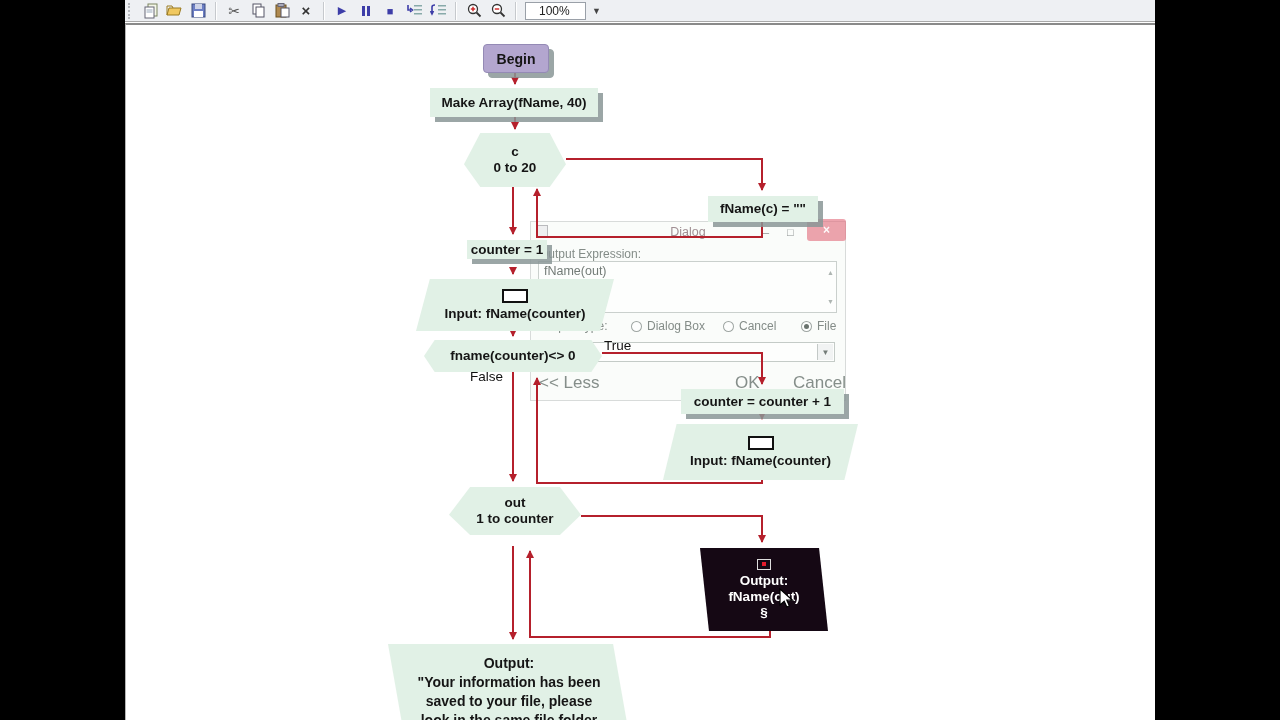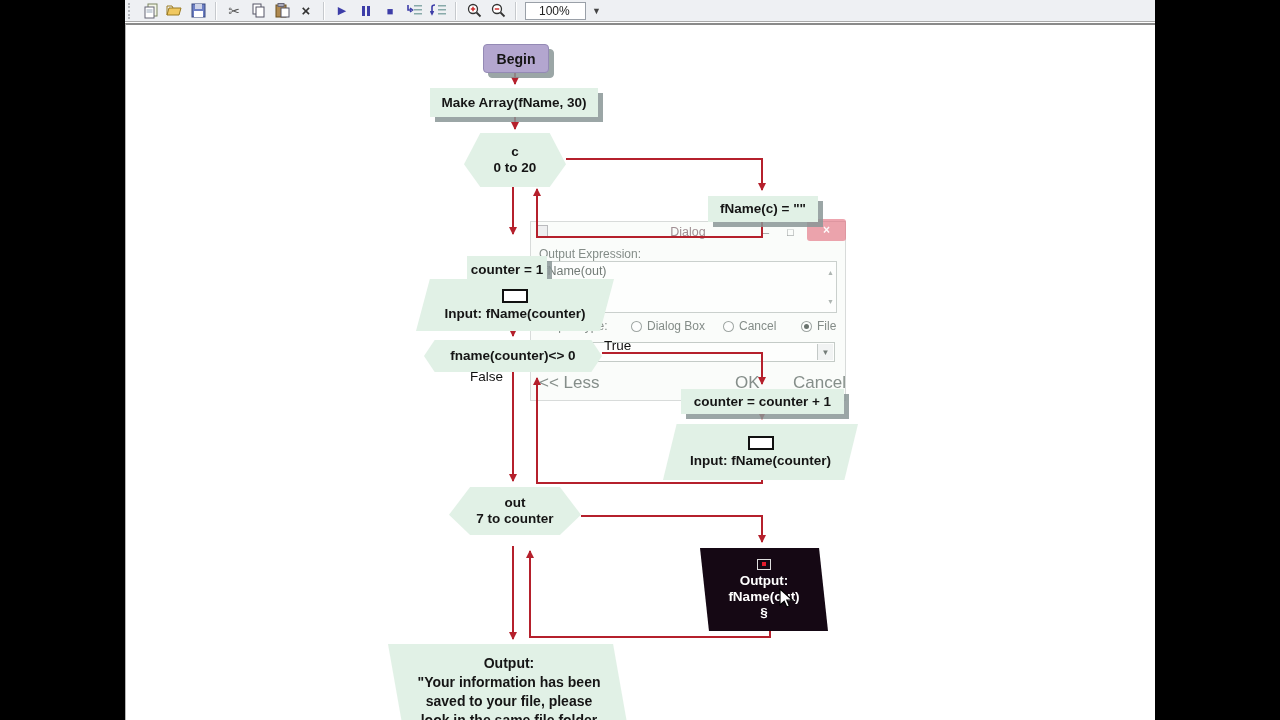--- a/index.html
+++ b/index.html
@@ -256,33 +256,33 @@
   <div id="btn-less" class="dlg-btn">&lt;&lt; Less</div>
   <div id="btn-ok" class="dlg-btn">OK</div>
   <div id="btn-cancel" class="dlg-btn">Cancel</div>
 </div>
 
 <div class="node begin" style="left:483px;top:44px;width:64px;height:27px">
   <span>Begin</span>
 </div>
 
 <div class="node" style="left:430px;top:88px;width:168px;height:29px">
-  <span>Make Array(fName, 30)</span>
+  <span>Make Array(fName, 40)</span>
 </div>
 
 <div class="node hexa" style="left:464px;top:133px;width:102px;height:54px">
   <span>c</span>
   <span>0 to 20</span>
 </div>
 
 <div class="node" style="left:708px;top:196px;width:110px;height:26px">
   <span>fName(c) = ""</span>
 </div>
 
-<div class="node" style="left:467px;top:256px;width:80px;height:27px">
+<div class="node" style="left:467px;top:240px;width:80px;height:19px">
   <span>counter = 1</span>
 </div>
 
 <div class="node par-in" style="left:416px;top:279px;width:198px;height:52px">
   <span class="kbd-icon"></span>
   <span>Input: fName(counter)</span>
 </div>
 
 <div class="node deci" style="left:424px;top:340px;width:178px;height:32px">
   <span>fname(counter)&lt;&gt; 0</span>
@@ -295,21 +295,21 @@
   <span>counter = counter + 1</span>
 </div>
 
 <div class="node par-in" style="left:663px;top:424px;width:195px;height:56px">
   <span class="kbd-icon"></span>
   <span>Input: fName(counter)</span>
 </div>
 
 <div class="node hexa" style="left:449px;top:487px;width:132px;height:48px">
   <span>out</span>
-  <span>7 to counter</span>
+  <span>1 to counter</span>
 </div>
 
 <div class="node par-out dark-out" style="left:700px;top:548px;width:128px;height:83px">
   <span class="mon-icon">
       <i></i>
     </span>
   <span>Output:</span>
   <span>fName(out)</span>
   <span>§</span>
 </div>

